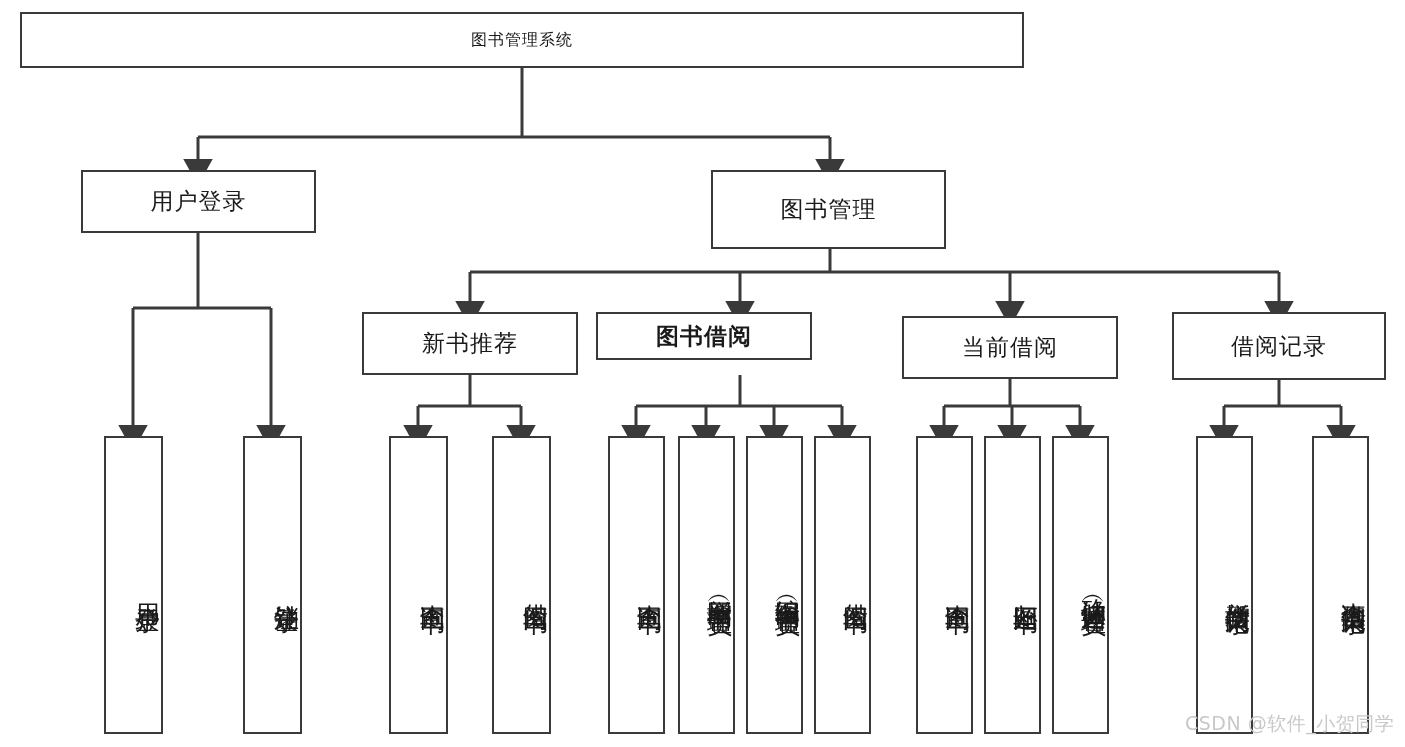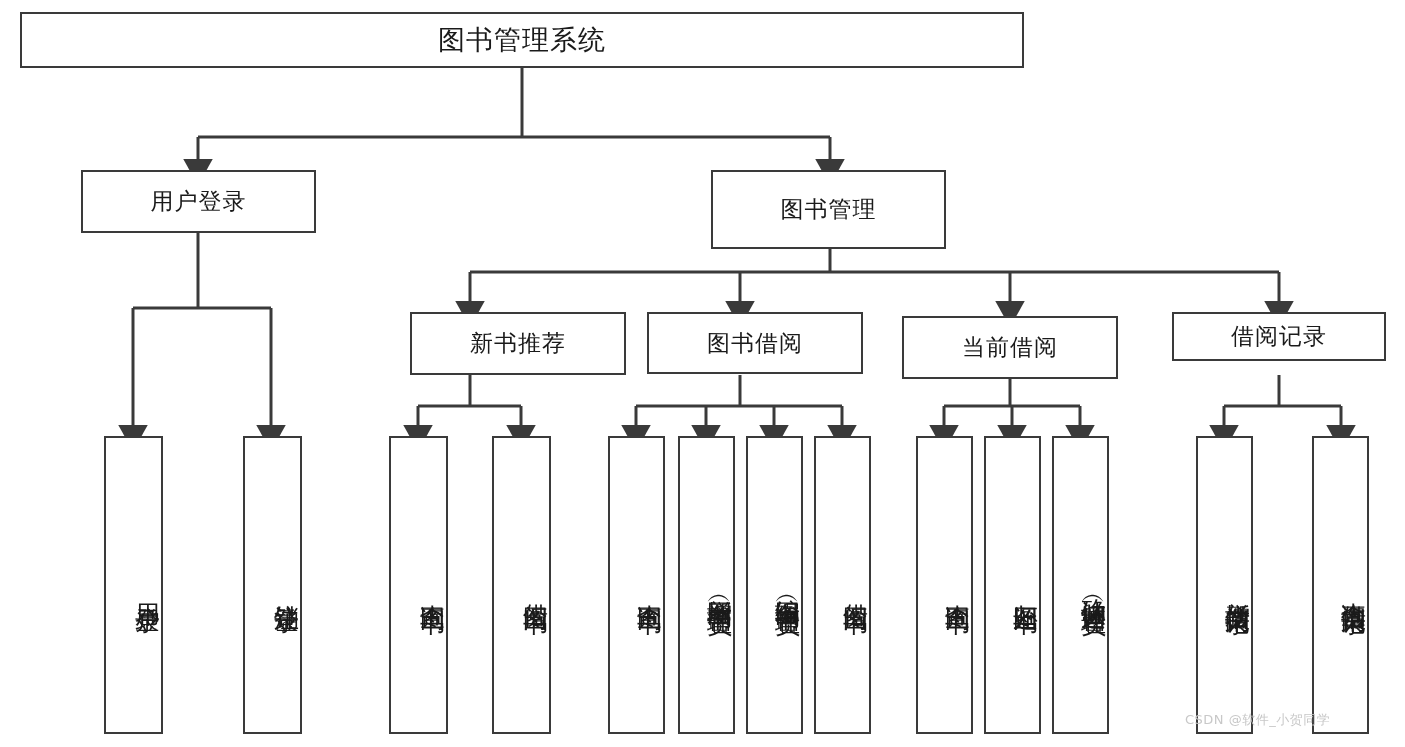--- a/index.html
+++ b/index.html
@@ -34,21 +34,21 @@
     align-items: center;
     justify-content: center;
     z-index: 3;
   }
   .node-h {
     font-size: 23px;
     letter-spacing: 1px;
     white-space: nowrap;
   }
   .node-root {
-    font-size: 27px;
+    font-size: 16px;
   }
   .node-v {
     writing-mode: vertical-rl;
     text-orientation: upright;
     font-size: 25px;
     line-height: 1.08;
     letter-spacing: 2px;
     align-items: flex-start;
     justify-content: center;
     padding-top: 6px;
@@ -56,21 +56,21 @@
   }
   .node-v .vtext {
     writing-mode: vertical-rl;
     text-orientation: upright;
     display: block;
   }
   .watermark {
     position: absolute;
     left: 1185px;
     top: 711px;
-    font-size: 13px;
+    font-size: 19px;
     color: #c8c8c8;
     letter-spacing: 0.5px;
     white-space: nowrap;
     z-index: 4;
   }
 </style>
 </head>
 <body>
 
 <div id="canvas">
@@ -129,30 +129,30 @@
     <span>图书管理系统</span>
   </div>
 
   <div class="node node-h" style="left:81px; top:170px; width:235px; height:63px;">
     <span>用户登录</span>
   </div>
   <div class="node node-h" style="left:711px; top:170px; width:235px; height:79px;">
     <span>图书管理</span>
   </div>
 
-  <div class="node node-h" style="left:362px; top:312px; width:216px; height:63px;margin-left:48px;">
+  <div class="node node-h" style="left:362px; top:312px; width:216px; height:63px;">
     <span>新书推荐</span>
   </div>
-  <div class="node node-h" style="left:647px; top:312px; width:216px; height:62px;">
+  <div class="node node-h" style="left:596px; top:312px; width:216px; height:48px;font-weight:bold;">
     <span>图书借阅</span>
   </div>
   <div class="node node-h" style="left:902px; top:316px; width:216px; height:63px;">
     <span>当前借阅</span>
   </div>
-  <div class="node node-h" style="left:1172px; top:312px; width:214px; height:49px;">
+  <div class="node node-h" style="left:1172px; top:312px; width:214px; height:68px;">
     <span>借阅记录</span>
   </div>
 
   <div class="node node-v" style="left:104px; top:436px; width:59px; height:298px;">
     <span class="vtext">用户登录</span>
   </div>
   <div class="node node-v" style="left:243px; top:436px; width:59px; height:298px;">
     <span class="vtext">注销登录</span>
   </div>
 

